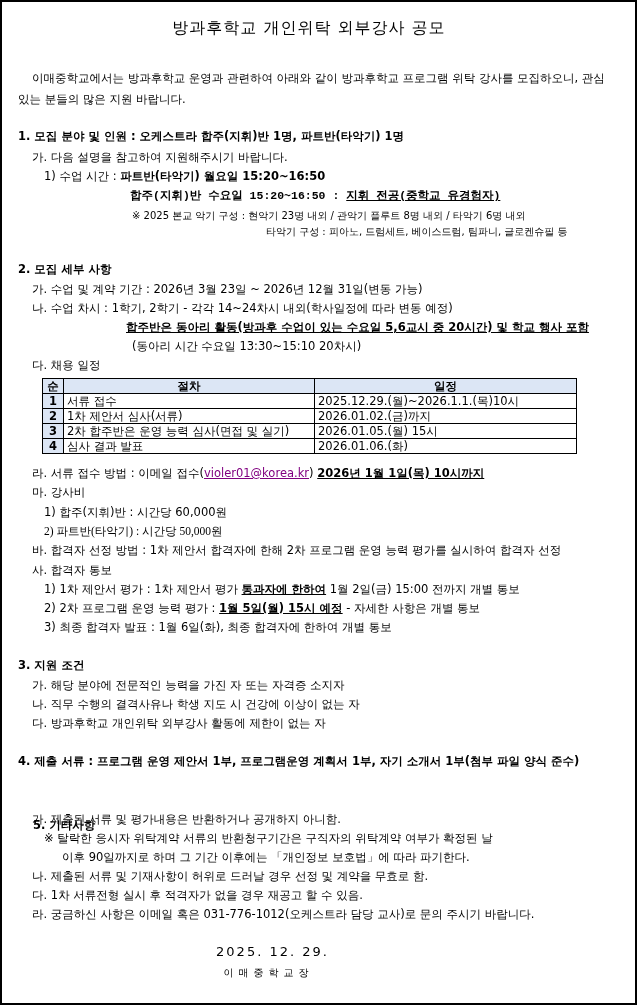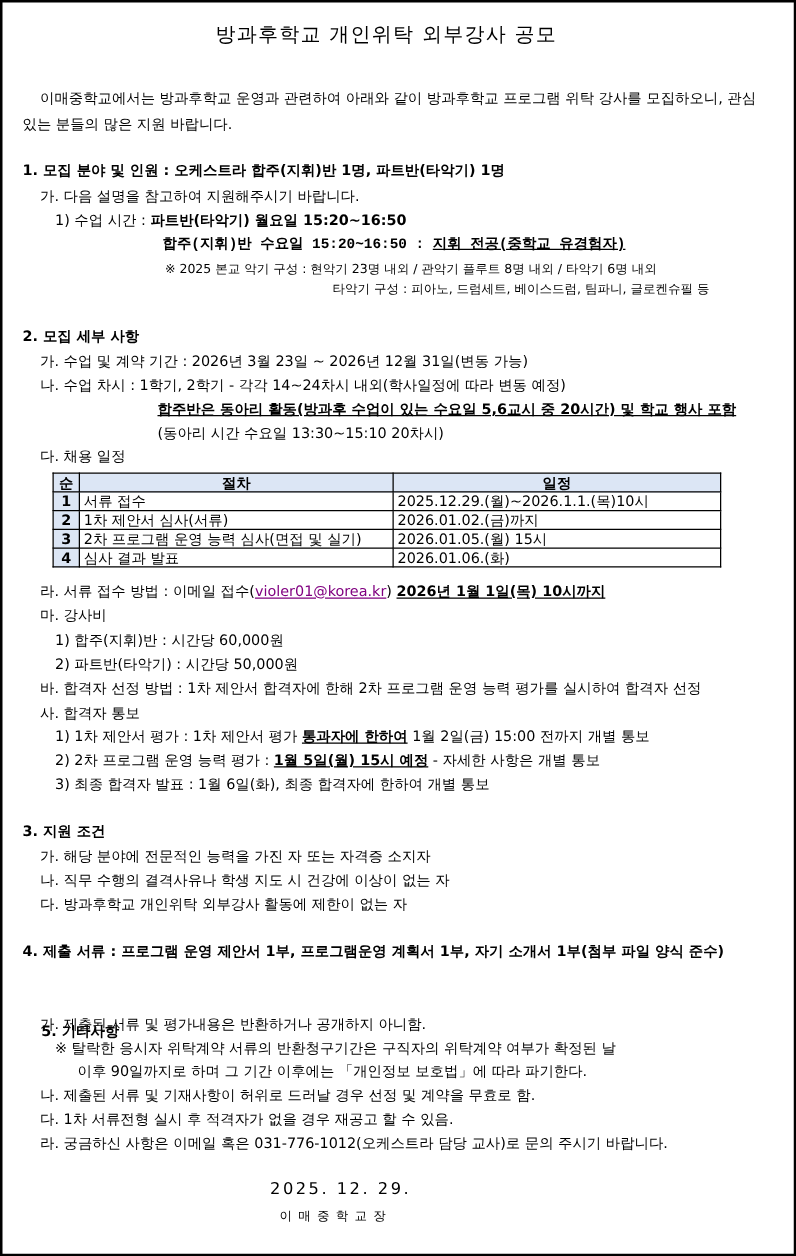--- a/index.html
+++ b/index.html
@@ -42,21 +42,21 @@
 <div class="abs" style="left:130px;top:188px;font-family:Liberation Mono, monospace;">
   <span class="b">합주(지휘)반 수요일 15:20~16:50 : </span><span class="b u">지휘 전공(중학교 유경험자)</span>
 </div>
 <div class="abs small" style="left:132px;top:208px;">※ 2025 본교 악기 구성 : 현악기 23명 내외 / 관악기 플루트 8명 내외 / 타악기 6명 내외</div>
 <div class="abs small" style="left:266px;top:224px;">타악기 구성 : 피아노, 드럼세트, 베이스드럼, 팀파니, 글로켄슈필 등</div>
 
 <div class="abs sec" style="left:18px;top:261px;">2. 모집 세부 사항</div>
 <div class="abs" style="left:32px;top:281px;">가. 수업 및 계약 기간 : 2026년 3월 23일 ~ 2026년 12월 31일(변동 가능)</div>
 <div class="abs" style="left:32px;top:300px;">나. 수업 차시 : 1학기, 2학기 - 각각 14~24차시 내외(학사일정에 따라 변동 예정)</div>
 <div class="abs b u" style="left:126px;top:319px;">합주반은 동아리 활동(방과후 수업이 있는 수요일 5,6교시 중 20시간) 및 학교 행사 포함</div>
-<div class="abs" style="left:126px;top:338px;">(동아리 시간 수요일 13:30~15:10 20차시)</div>
+<div class="abs" style="left:132px;top:338px;">(동아리 시간 수요일 13:30~15:10 20차시)</div>
 <div class="abs" style="left:32px;top:357px;">다. 채용 일정</div>
 
 <table class="sched">
   <tbody>
       <tr>
     <th>순</th>
     <th>절차</th>
     <th>일정</th>
   </tr>
   <tr>
@@ -64,37 +64,37 @@
     <td class="proc">서류 접수</td>
     <td>2025.12.29.(월)~2026.1.1.(목)10시</td>
   </tr>
   <tr>
     <td class="n">2</td>
     <td class="proc">1차 제안서 심사(서류)</td>
     <td>2026.01.02.(금)까지</td>
   </tr>
   <tr>
     <td class="n">3</td>
-    <td class="proc">2차 프로그램 운영 능력 심사(면접 및 실기)</td>
+    <td class="proc">2차 합주반은 운영 능력 심사(면접 및 실기)</td>
     <td>2026.01.05.(월) 15시</td>
   </tr>
   <tr>
     <td class="n">4</td>
     <td class="proc">심사 결과 발표</td>
     <td>2026.01.06.(화)</td>
   </tr>
 </tbody>
   </table>
 
 <div class="abs" style="left:32px;top:465px;">
   <span>라. 서류 접수 방법 : 이메일 접수(</span><span class="link">violer01@korea.kr</span><span>) </span><span class="b u">2026년 1월 1일(목) 10시까지</span>
 </div>
 <div class="abs" style="left:32px;top:484px;">마. 강사비</div>
 <div class="abs" style="left:44px;top:504px;">1) 합주(지휘)반 : 시간당 60,000원</div>
-<div class="abs" style="left:44px;top:523px;">2) 파트반(타악기) : 시간당 50,000원</div>
+<div class="abs" style="left:44px;top:523px;font-family:Liberation Serif, serif;">2) 파트반(타악기) : 시간당 50,000원</div>
 <div class="abs" style="left:32px;top:542px;">바. 합격자 선정 방법 : 1차 제안서 합격자에 한해 2차 프로그램 운영 능력 평가를 실시하여 합격자 선정</div>
 <div class="abs" style="left:32px;top:562px;">사. 합격자 통보</div>
 <div class="abs" style="left:44px;top:581px;">
   <span>1) 1차 제안서 평가 : 1차 제안서 평가 </span><span class="b u">통과자에 한하여</span><span> 1월 2일(금) 15:00 전까지 개별 통보</span>
 </div>
 <div class="abs" style="left:44px;top:600px;">
   <span>2) 2차 프로그램 운영 능력 평가 : </span><span class="b u">1월 5일(월) 15시 예정</span><span> - 자세한 사항은 개별 통보</span>
 </div>
 <div class="abs" style="left:44px;top:619px;">3) 최종 합격자 발표 : 1월 6일(화), 최종 합격자에 한하여 개별 통보</div>
 

